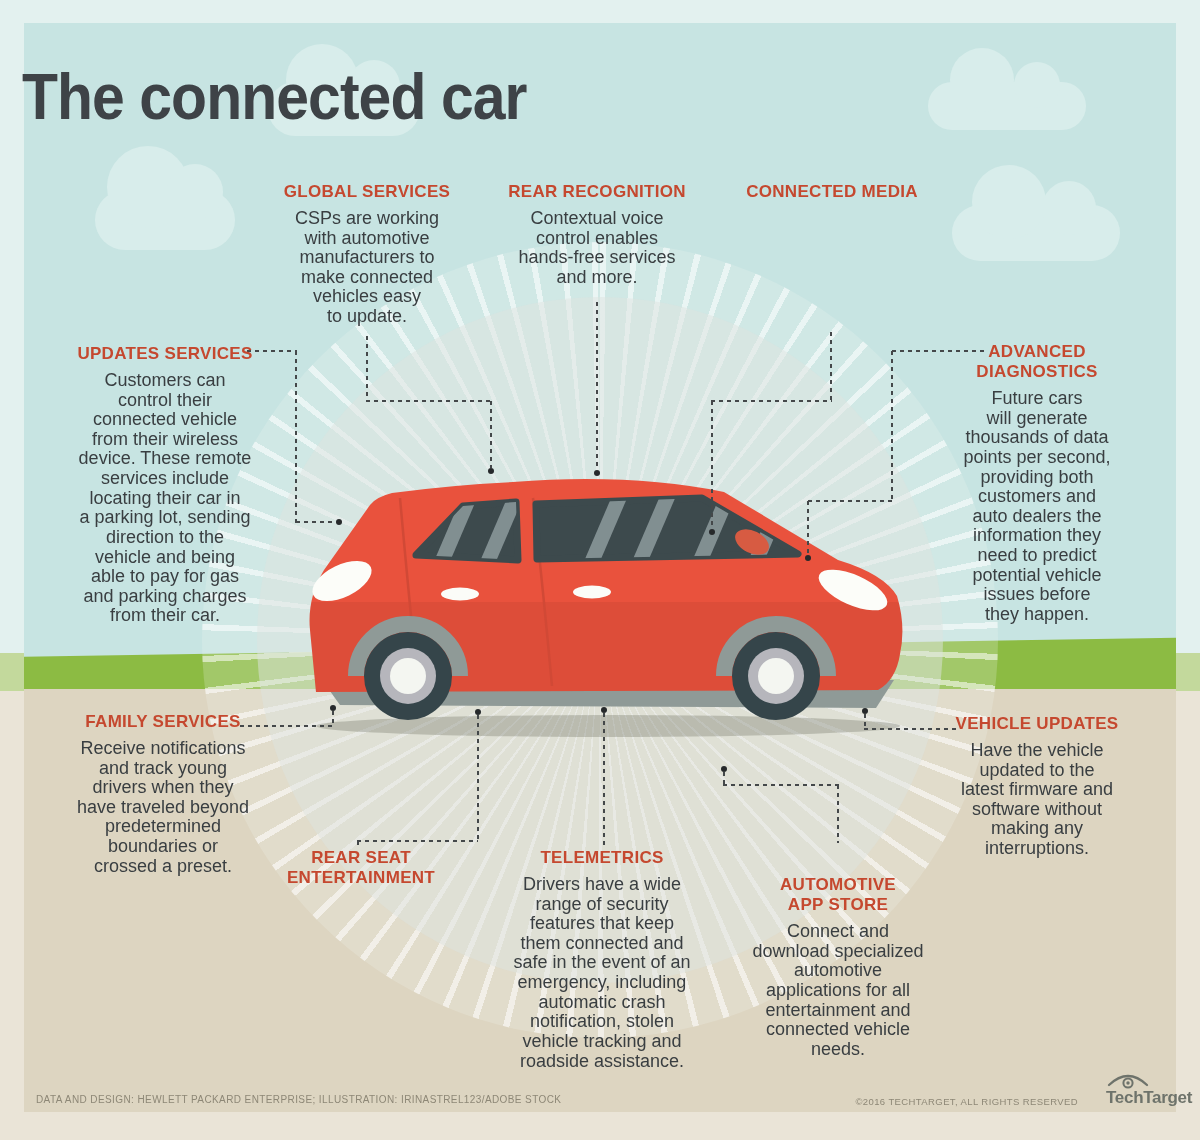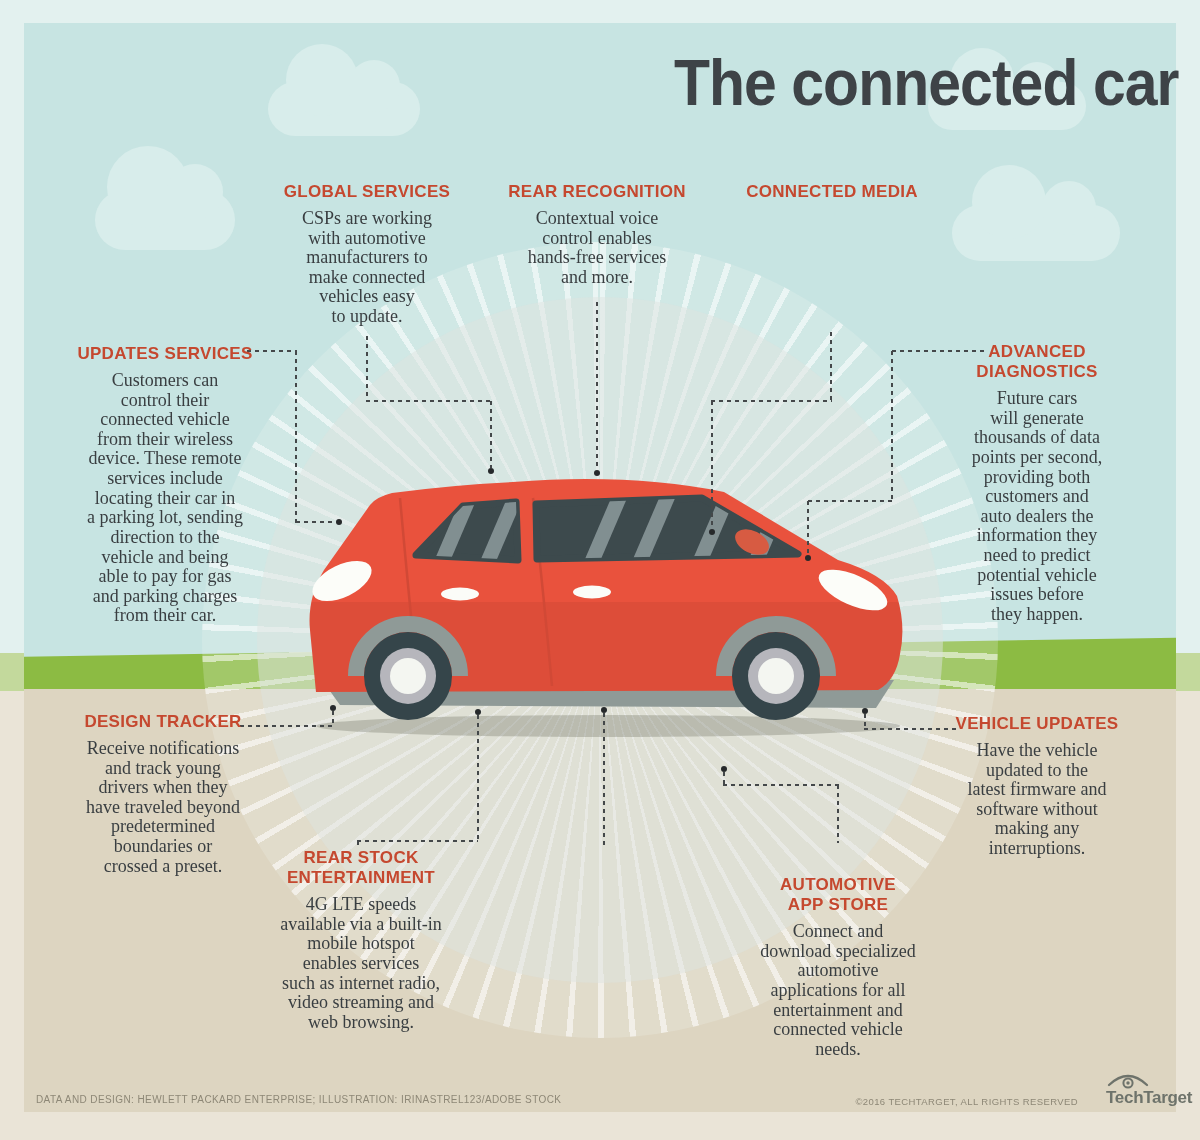--- a/index.html
+++ b/index.html
@@ -42,27 +42,27 @@
   .burst-inner{position:absolute;left:233px;top:274px;width:686px;height:686px;border-radius:50%;
     background:rgba(222,228,224,0.5);}
   
   .car{position:absolute;left:276px;top:445px;width:610px;height:300px;}
   
   .leader{position:absolute;left:0;top:0;width:0;height:0;}
   .dh{position:absolute;height:2px;background:repeating-linear-gradient(90deg,var(--leader-line,#44484a) 0 4px,transparent 4px 8px);}
   .dv{position:absolute;width:2px;background:repeating-linear-gradient(180deg,var(--leader-line,#44484a) 0 4px,transparent 4px 8px);}
   .dot{position:absolute;width:6px;height:6px;border-radius:50%;background:#26292b;}
   
-  .main-title{position:absolute;left:0;top:46px;width:1200px;text-align:right;}
+  .main-title{position:absolute;left:0;top:60px;width:1200px;text-align:left;}
   .main-title span{display:inline-block;transform:scaleX(0.92);
     font-size:64px;font-weight:bold;letter-spacing:-1px;color:var(--title-text,#3e4347);}
   .callout{position:absolute;text-align:center;}
   .callout h3{margin:0 0 7px 0;font-size:17px;line-height:1.18;font-weight:bold;
     letter-spacing:0.3px;color:var(--heading-red,#c5482f);white-space:pre-line;}
-  .callout p{margin:0;font-size:18px;line-height:1.09;color:var(--body-text,#393e41);white-space:pre-line;font-family:Liberation Serif, serif;}
+  .callout p{margin:0;font-size:18px;line-height:1.09;color:var(--body-text,#393e41);white-space:pre-line;}
   .co-global{left:252px;top:182px;width:230px;}
   .co-voice{left:482px;top:182px;width:230px;}
   .co-media{left:710px;top:182px;width:244px;}
   .co-remote{left:45px;top:344px;width:240px;}
   .co-advdiag{left:922px;top:342px;width:230px;}
   .co-family{left:42px;top:712px;width:242px;}
   .co-rearseat{left:246px;top:848px;width:230px;}
   .co-tele{left:480px;top:848px;width:244px;}
   .co-appstore{left:723px;top:848px;width:230px;margin-top:27px;}
   .co-vehupd{left:922px;top:714px;width:230px;}
@@ -246,39 +246,45 @@
 providing both
 customers and
 auto dealers the
 information they
 need to predict
 potential vehicle
 issues before
 they happen.</p>
   </div>
   <div class="callout co-family">
-    <h3>DESIGN TRACKER</h3>
+    <h3>FAMILY SERVICES</h3>
     <p>Receive notifications
 and track young
 drivers when they
 have traveled beyond
 predetermined
 boundaries or
 crossed a preset.</p>
   </div>
   <div class="callout co-rearseat">
-    <h3>REAR STOCK
+    <h3>REAR SEAT
 ENTERTAINMENT</h3>
-    <p>4G LTE speeds
-available via a built-in
-mobile hotspot
-enables services
-such as internet radio,
-video streaming and
-web browsing.</p>
+  </div>
+  <div class="callout co-tele">
+    <h3>TELEMETRICS</h3>
+    <p>Drivers have a wide
+range of security
+features that keep
+them connected and
+safe in the event of an
+emergency, including
+automatic crash
+notification, stolen
+vehicle tracking and
+roadside assistance.</p>
   </div>
   <div class="callout co-appstore">
     <h3>AUTOMOTIVE
 APP STORE</h3>
     <p>Connect and
 download specialized
 automotive
 applications for all
 entertainment and
 connected vehicle

